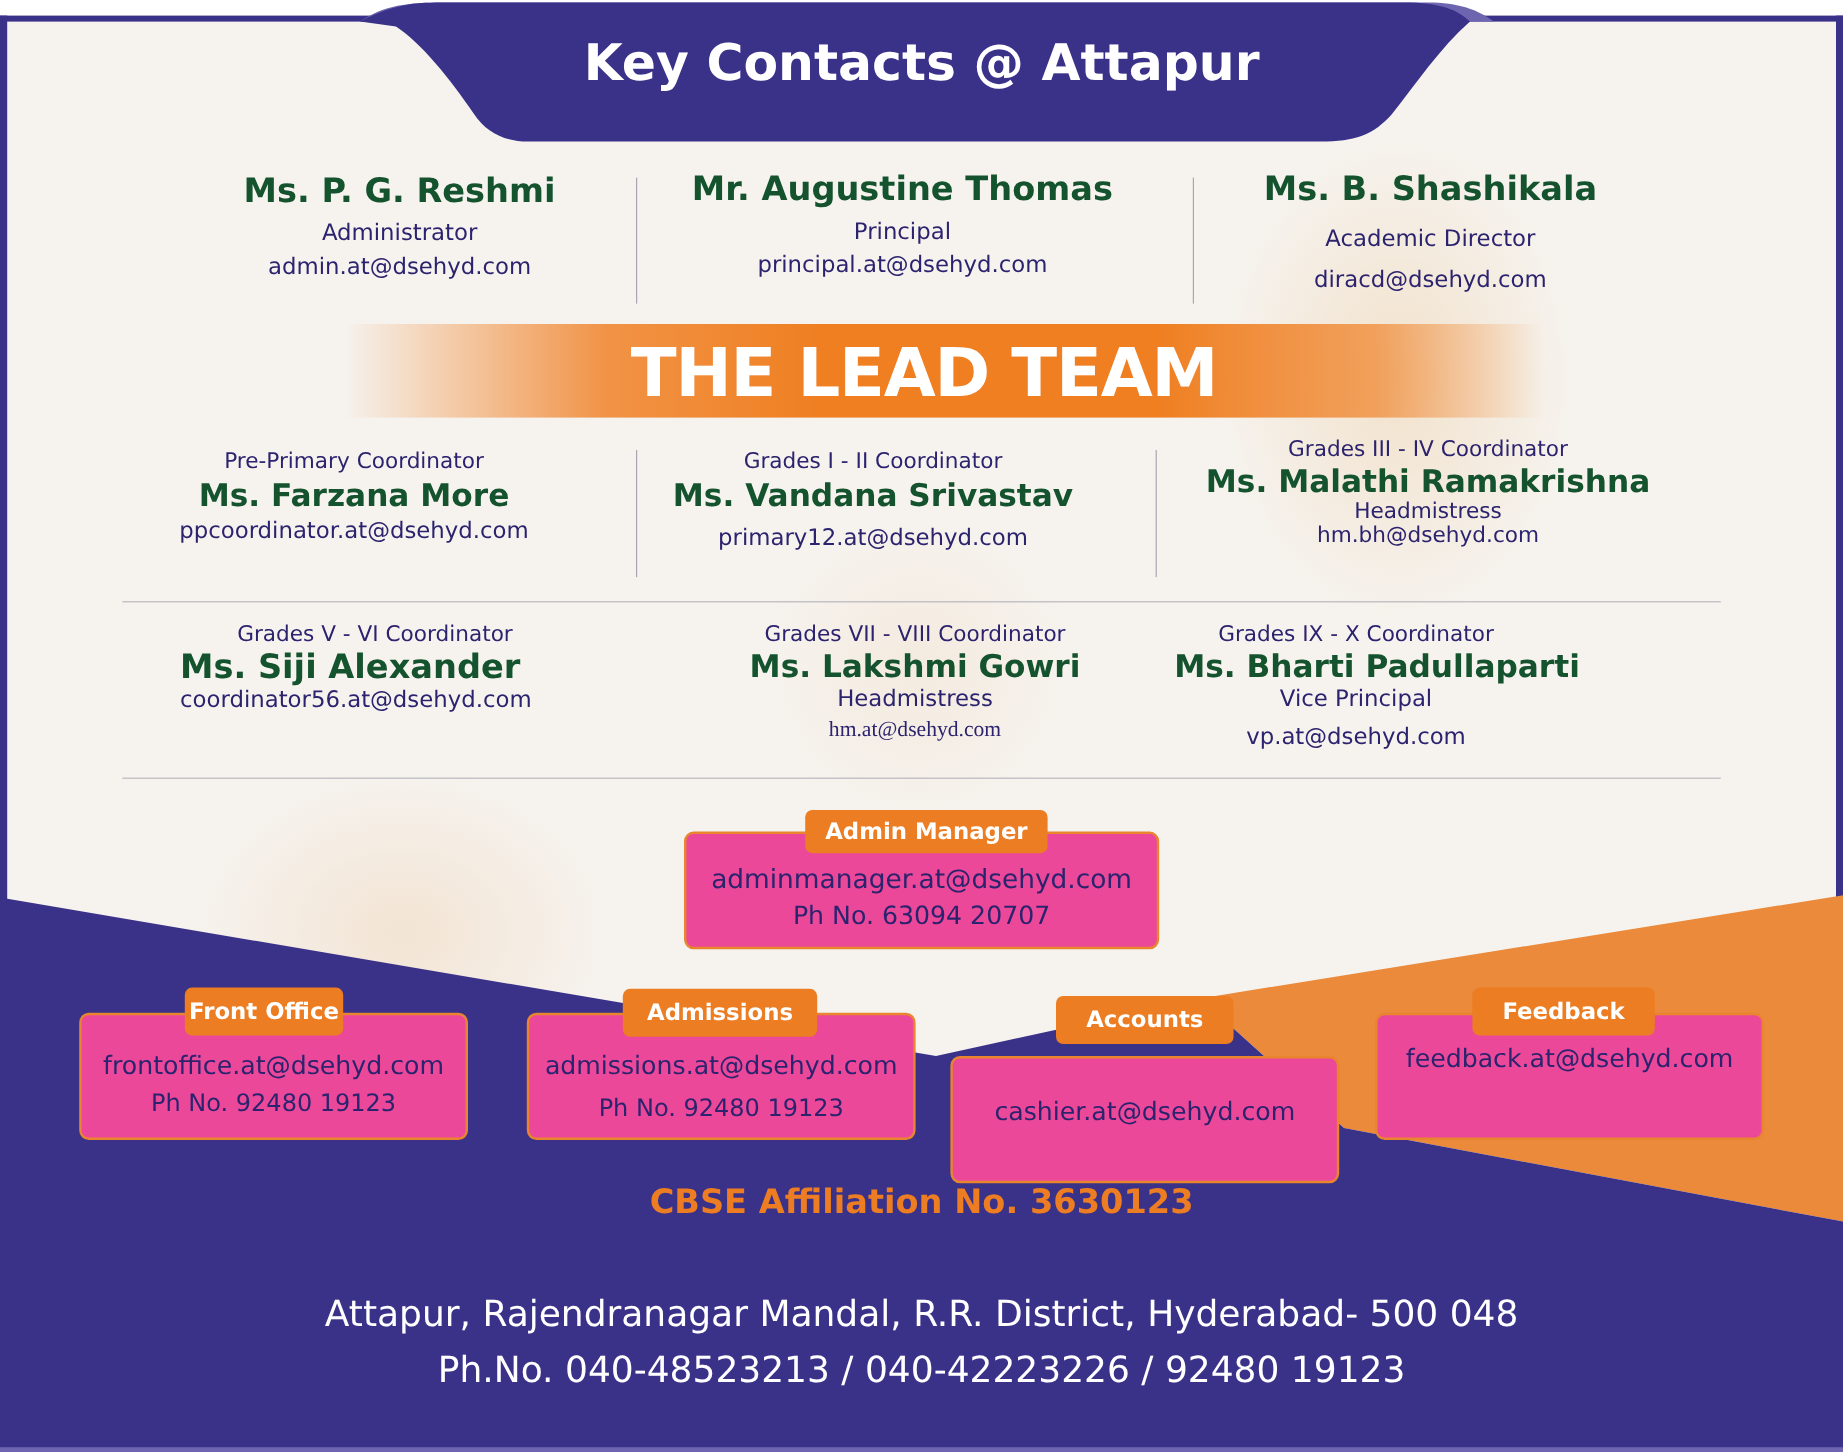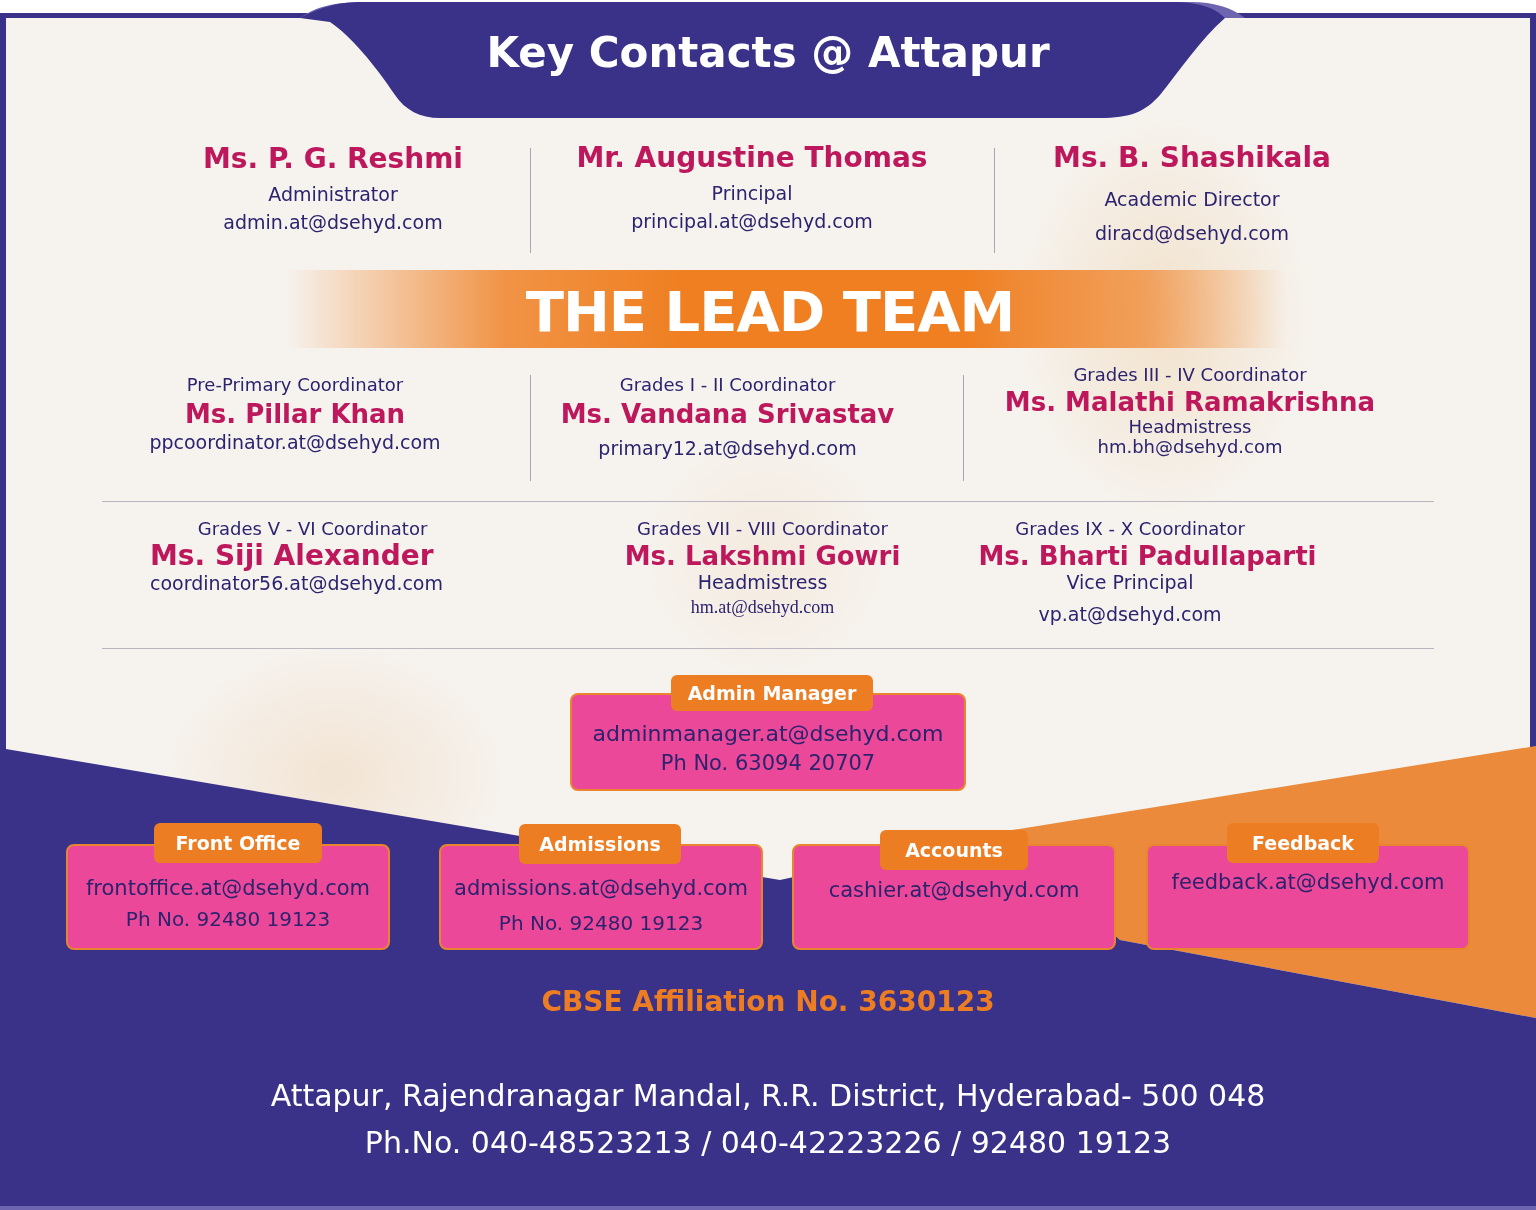--- a/index.html
+++ b/index.html
@@ -16,21 +16,21 @@
   .border-top { position:absolute; left:0; top:13px; width:1536px; height:5px; background:#3a3189; }
   .border-left { position:absolute; left:0; top:13px; width:6px; height:740px; background:#3a3189; }
   .border-right { position:absolute; right:0; top:13px; width:6px; height:740px; background:#3a3189; }
   svg.shapes { position:absolute; left:0; top:0; }
 
   .title {
     position:absolute; left:400px; top:28px; width:736px; text-align:center;
     color:#ffffff; font-family:"DejaVu Sans", sans-serif; font-weight:bold; font-size:42px; letter-spacing:0px;
   }
 
-  .name { color:#be185d; font-weight:bold; font-family:"DejaVu Sans", sans-serif; white-space:nowrap; }
+  .name { color:#14532d; font-weight:bold; font-family:"DejaVu Sans", sans-serif; white-space:nowrap; }
   .role { color:#2c236e; font-family:"DejaVu Sans", sans-serif; white-space:nowrap; }
   .email { color:#2c236e; font-family:"DejaVu Sans", sans-serif; white-space:nowrap; }
   .block { position:absolute; text-align:center; }
 
   .vline { position:absolute; width:1px; background:#a9a5b5; }
   .hline { position:absolute; height:1px; background:#b9b6bf; }
 
   .lead-band {
     position:absolute; left:285px; top:270px; width:1000px; height:78px;
     background:linear-gradient(90deg, rgba(242,140,50,0) 0%, rgba(240,130,40,0.85) 22%, #ef7f21 40%, #ef7f21 68%, rgba(240,130,40,0.7) 86%, rgba(242,140,50,0) 100%);
@@ -93,21 +93,21 @@
     <div class="name" style="font-size:28px;">Ms. B. Shashikala</div>
     <div class="role" style="font-size:19px; margin-top:14px;">Academic Director</div>
     <div class="email" style="font-size:19px; margin-top:12px;">diracd@dsehyd.com</div>
   </div>
 
   <div class="lead-band"></div>
   <div class="lead-text">THE LEAD TEAM</div>
 
   <div class="block" style="left:120px; top:374px; width:350px;">
     <div class="role" style="font-size:18px;">Pre-Primary Coordinator</div>
-    <div class="name" style="font-size:26px; margin-top:4px;">Ms. Pillar Khan</div>
+    <div class="name" style="font-size:26px; margin-top:4px;">Ms. Farzana More</div>
     <div class="email" style="font-size:19px; margin-top:2px;">ppcoordinator.at@dsehyd.com</div>
   </div>
   <div class="vline" style="left:530px; top:375px; height:106px;"></div>
   <div class="block" style="left:555px; top:374px; width:345px;">
     <div class="role" style="font-size:18px;">Grades I - II Coordinator</div>
     <div class="name" style="font-size:26px; margin-top:4px;">Ms. Vandana Srivastav</div>
     <div class="email" style="font-size:19px; margin-top:8px;">primary12.at@dsehyd.com</div>
   </div>
   <div class="vline" style="left:963px; top:375px; height:106px;"></div>
   <div class="block" style="left:1000px; top:364px; width:380px;">
@@ -142,29 +142,29 @@
   <div class="card" style="left:570px; top:693px; width:392px; height:94px;">
     <div class="card-line" style="top:26px; font-size:22px;">adminmanager.at@dsehyd.com</div>
     <div class="card-line" style="top:56px; font-size:21px;">Ph No. 63094 20707</div>
   </div>
   <div class="tag" style="left:671px; top:675px; width:202px; height:36px; line-height:36px; font-size:19px;">Admin Manager</div>
 
   <div class="card" style="left:66px; top:844px; width:320px; height:102px;">
     <div class="card-line" style="top:30px; font-size:21px;">frontoffice.at@dsehyd.com</div>
     <div class="card-line" style="top:61px; font-size:20px;">Ph No. 92480 19123</div>
   </div>
-  <div class="tag" style="left:154px; top:823px; width:168px; height:40px; line-height:40px; font-size:19px;">Front Office</div>
+  <div class="tag" style="left:154px; top:823px; width:132px; height:40px; line-height:40px; font-size:19px;">Front Office</div>
 
   <div class="card" style="left:439px; top:844px; width:320px; height:102px;">
     <div class="card-line" style="top:30px; font-size:21px;">admissions.at@dsehyd.com</div>
     <div class="card-line" style="top:65px; font-size:20px;">Ph No. 92480 19123</div>
   </div>
   <div class="tag" style="left:519px; top:824px; width:162px; height:40px; line-height:40px; font-size:19px;">Admissions</div>
 
-  <div class="card" style="left:792px; top:844px; width:320px; height:102px;">
+  <div class="card" style="left:792px; top:880px; width:320px; height:102px;">
     <div class="card-line" style="top:32px; font-size:21px;">cashier.at@dsehyd.com</div>
   </div>
   <div class="tag" style="left:880px; top:830px; width:148px; height:40px; line-height:40px; font-size:19px;">Accounts</div>
 
   <div class="card" style="left:1146px; top:844px; width:320px; height:102px;">
     <div class="card-line" style="top:24px; font-size:21px;">feedback.at@dsehyd.com</div>
   </div>
   <div class="tag" style="left:1227px; top:823px; width:152px; height:40px; line-height:40px; font-size:19px;">Feedback</div>
 
   <div class="footer-cbse">CBSE Affiliation No. 3630123</div>

